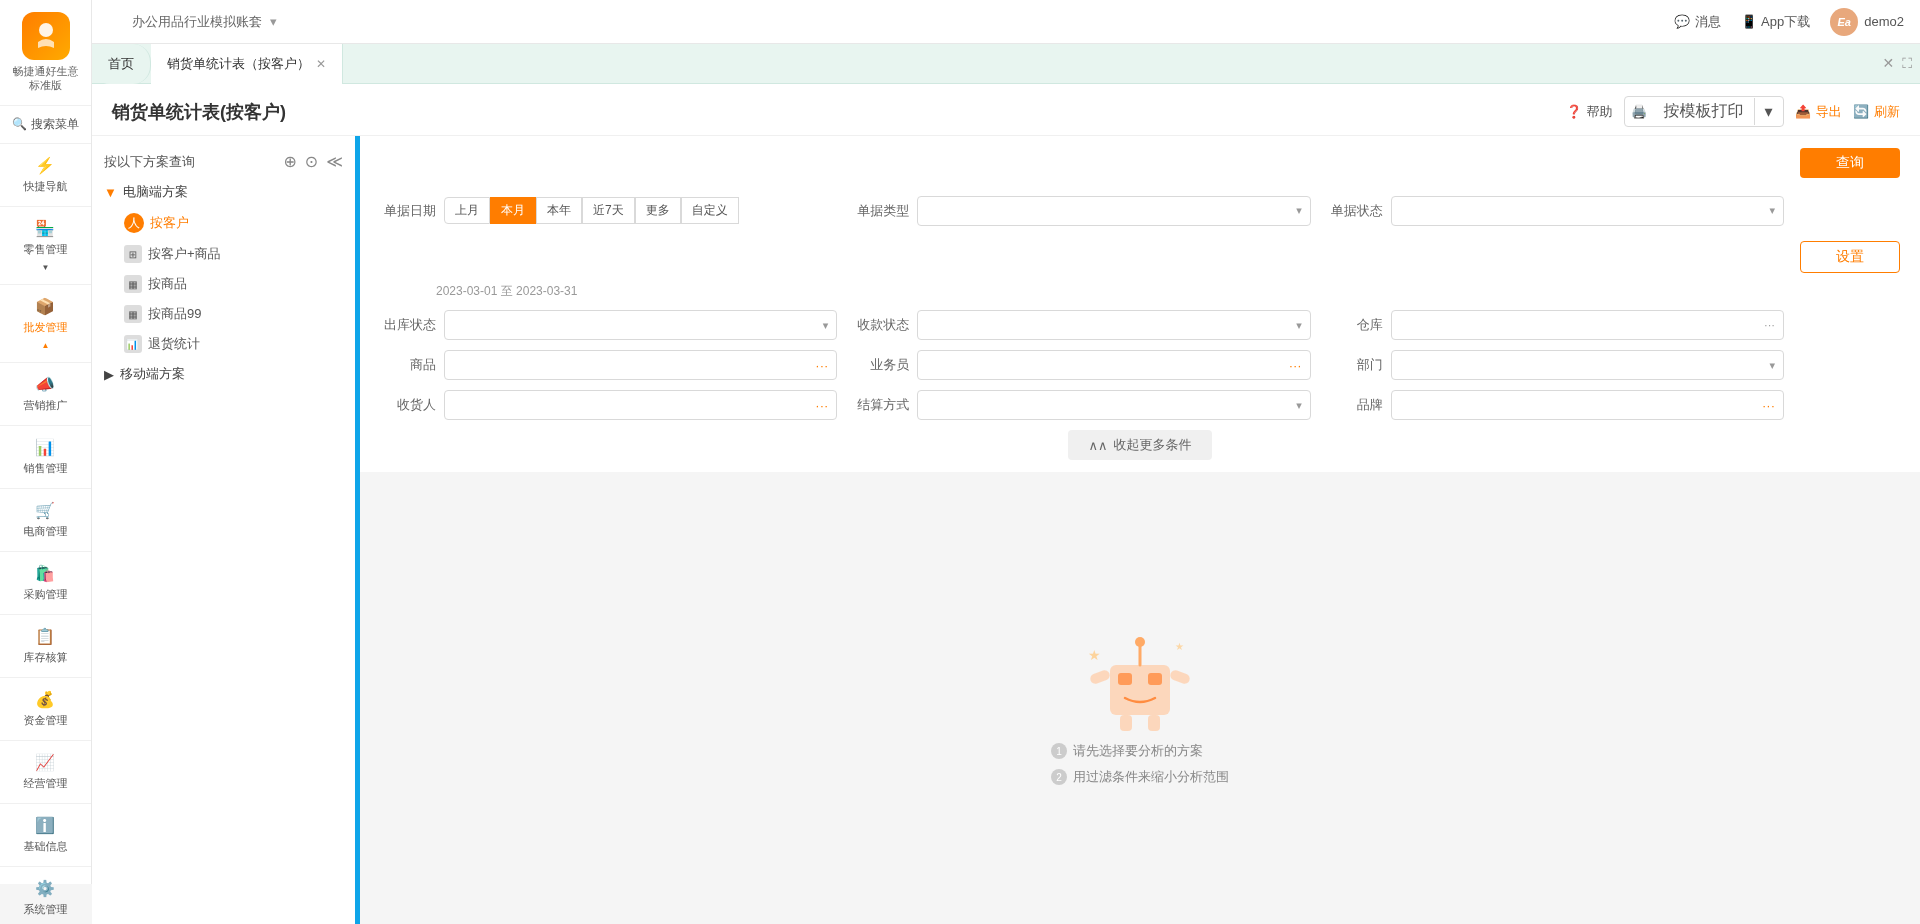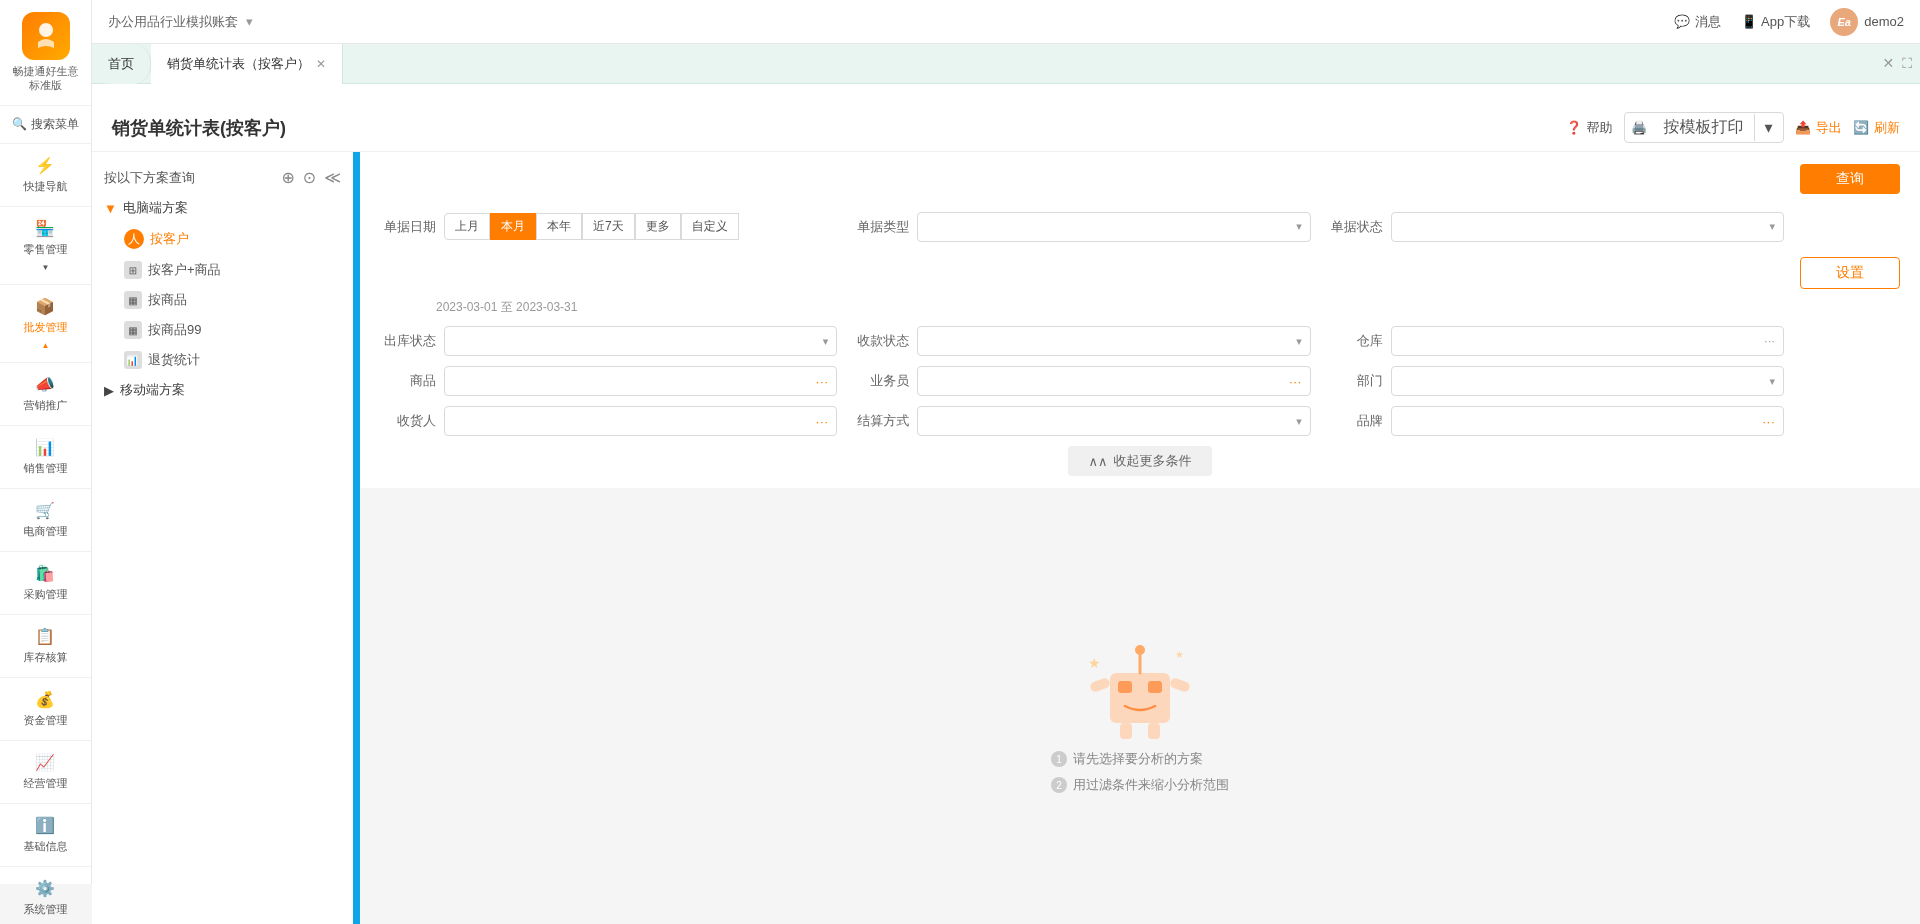--- a/index.html
+++ b/index.html
@@ -15,38 +15,38 @@
     .sidebar-nav-item.active { color: #ff7d00; }
     .sidebar-nav-icon { font-size: 16px; }
     .sidebar-nav-label { font-size: 11px; text-align: left; }
     .sidebar-nav-arrow { font-size: 8px; margin-top: 2px; }
 
     
     .main { flex: 1; display: flex; flex-direction: column; height: 924px; overflow: hidden; }
 
     
     .top-header { height: 44px; background: #fff; display: flex; align-items: center; justify-content: space-between; padding: 0 16px; border-bottom: 1px solid #e8e8e8; flex-shrink: 0; }
-    .top-header-left { display: flex; align-items: center; gap: 8px; color: #666; font-size: 13px; }
+    .top-header-left { display: flex; align-items: center; gap: 8px; color: #666; font-size: 13px; margin-left: 24px; }
     .top-header-right { display: flex; align-items: center; gap: 20px; color: #555; font-size: 13px; }
     .top-header-btn { display: flex; align-items: center; gap: 4px; cursor: pointer; }
     .user-avatar { width: 28px; height: 28px; background: #ff7d00; border-radius: 50%; display: flex; align-items: center; justify-content: center; color: white; font-size: 11px; overflow: hidden; }
 
     
     .tab-bar { height: 40px; background: #e8f5f0; display: flex; align-items: center; padding: 0 0; flex-shrink: 0; border-bottom: 1px solid #d0e8e0; }
     .tab-item { height: 40px; display: flex; align-items: center; padding: 0 16px; font-size: 13px; cursor: pointer; gap: 6px; border-right: 1px solid #d0e8e0; }
     .tab-item.home { background: #e8f5f0; color: #333; border-radius: 18px; }
     .tab-item.active { background: #fff; color: #333; }
     .tab-close { font-size: 12px; color: #999; cursor: pointer; }
     .tab-maximize { margin-left: auto; margin-right: 8px; color: #999; cursor: pointer; font-size: 14px; display: flex; gap: 8px; }
 
     
     .page-content { flex: 1; overflow: hidden; display: flex; flex-direction: column; }
 
     
-    .page-header { padding: 28px 20px 8px; display: flex; align-items: center; justify-content: space-between; background: #fff; border-bottom: 1px solid #f0f0f0; flex-shrink: 0; }
+    .page-header { padding: 12px 20px 8px; display: flex; align-items: center; justify-content: space-between; background: #fff; border-bottom: 1px solid #f0f0f0; flex-shrink: 0; }
     .page-title { font-size: 18px; font-weight: 600; color: #333; }
     .page-actions { display: flex; align-items: center; gap: 12px; font-size: 13px; color: #555; }
     .page-action-btn { display: flex; align-items: center; gap: 4px; cursor: pointer; color: #555; }
     .export-btn { display: flex; align-items: center; gap: 4px; cursor: pointer; color: #ff7d00; }
     .refresh-btn { display: flex; align-items: center; gap: 4px; cursor: pointer; color: #ff7d00; }
 
     
     .filter-area { background: #fff; padding: 12px 20px; flex-shrink: 0; }
     .date-group { display: flex; align-items: center; gap: 0; }
     .date-btn { padding: 4px 10px; border: 1px solid #d9d9d9; background: #fff; font-size: 12px; cursor: pointer; color: #555; }
@@ -58,21 +58,21 @@
     .filter-item-control { flex: 1; }
     .select-field { display: flex; align-items: center; justify-content: space-between; padding: 5px 8px; border: 1px solid #d9d9d9; border-radius: 4px; background: #fff; font-size: 13px; color: #333; cursor: pointer; min-height: 30px; }
     .select-field-arrow { color: #999; font-size: 11px; }
 
     
     .query-btn { padding: 6px 20px; background: #ff7d00; color: white; border: none; border-radius: 4px; font-size: 14px; cursor: pointer; }
     .settings-btn { padding: 6px 20px; background: #fff; color: #ff7d00; border: 1px solid #ff7d00; border-radius: 4px; font-size: 14px; cursor: pointer; margin-top: 47px; }
     .action-col { display: flex; flex-direction: column; gap: 16px; }
 
     
-    .left-panel { width: 268px; background: #fff; border-right: 7px solid #0ea5e9; flex-shrink: 0; padding: 10px 0; overflow-y: auto; }
+    .left-panel { width: 268px; background: #fff; border-right: 5px solid #0ea5e9; flex-shrink: 0; padding: 10px 0; overflow-y: auto; }
     .panel-header { padding: 6px 12px; display: flex; align-items: center; justify-content: space-between; }
     .panel-header-title { font-size: 13px; color: #555; }
     .panel-header-actions { display: flex; gap: 8px; color: #888; }
     .panel-action-icon { cursor: pointer; font-size: 16px; }
     .tree-item { padding: 6px 12px 6px 20px; display: flex; align-items: center; gap: 6px; cursor: pointer; font-size: 13px; color: #555; }
     .tree-item.active { color: #ff7d00; }
     .tree-item.section-header { font-weight: 500; color: #444; padding-left: 12px; }
 
     
     .content-wrapper { flex: 1; display: flex; overflow: hidden; }

